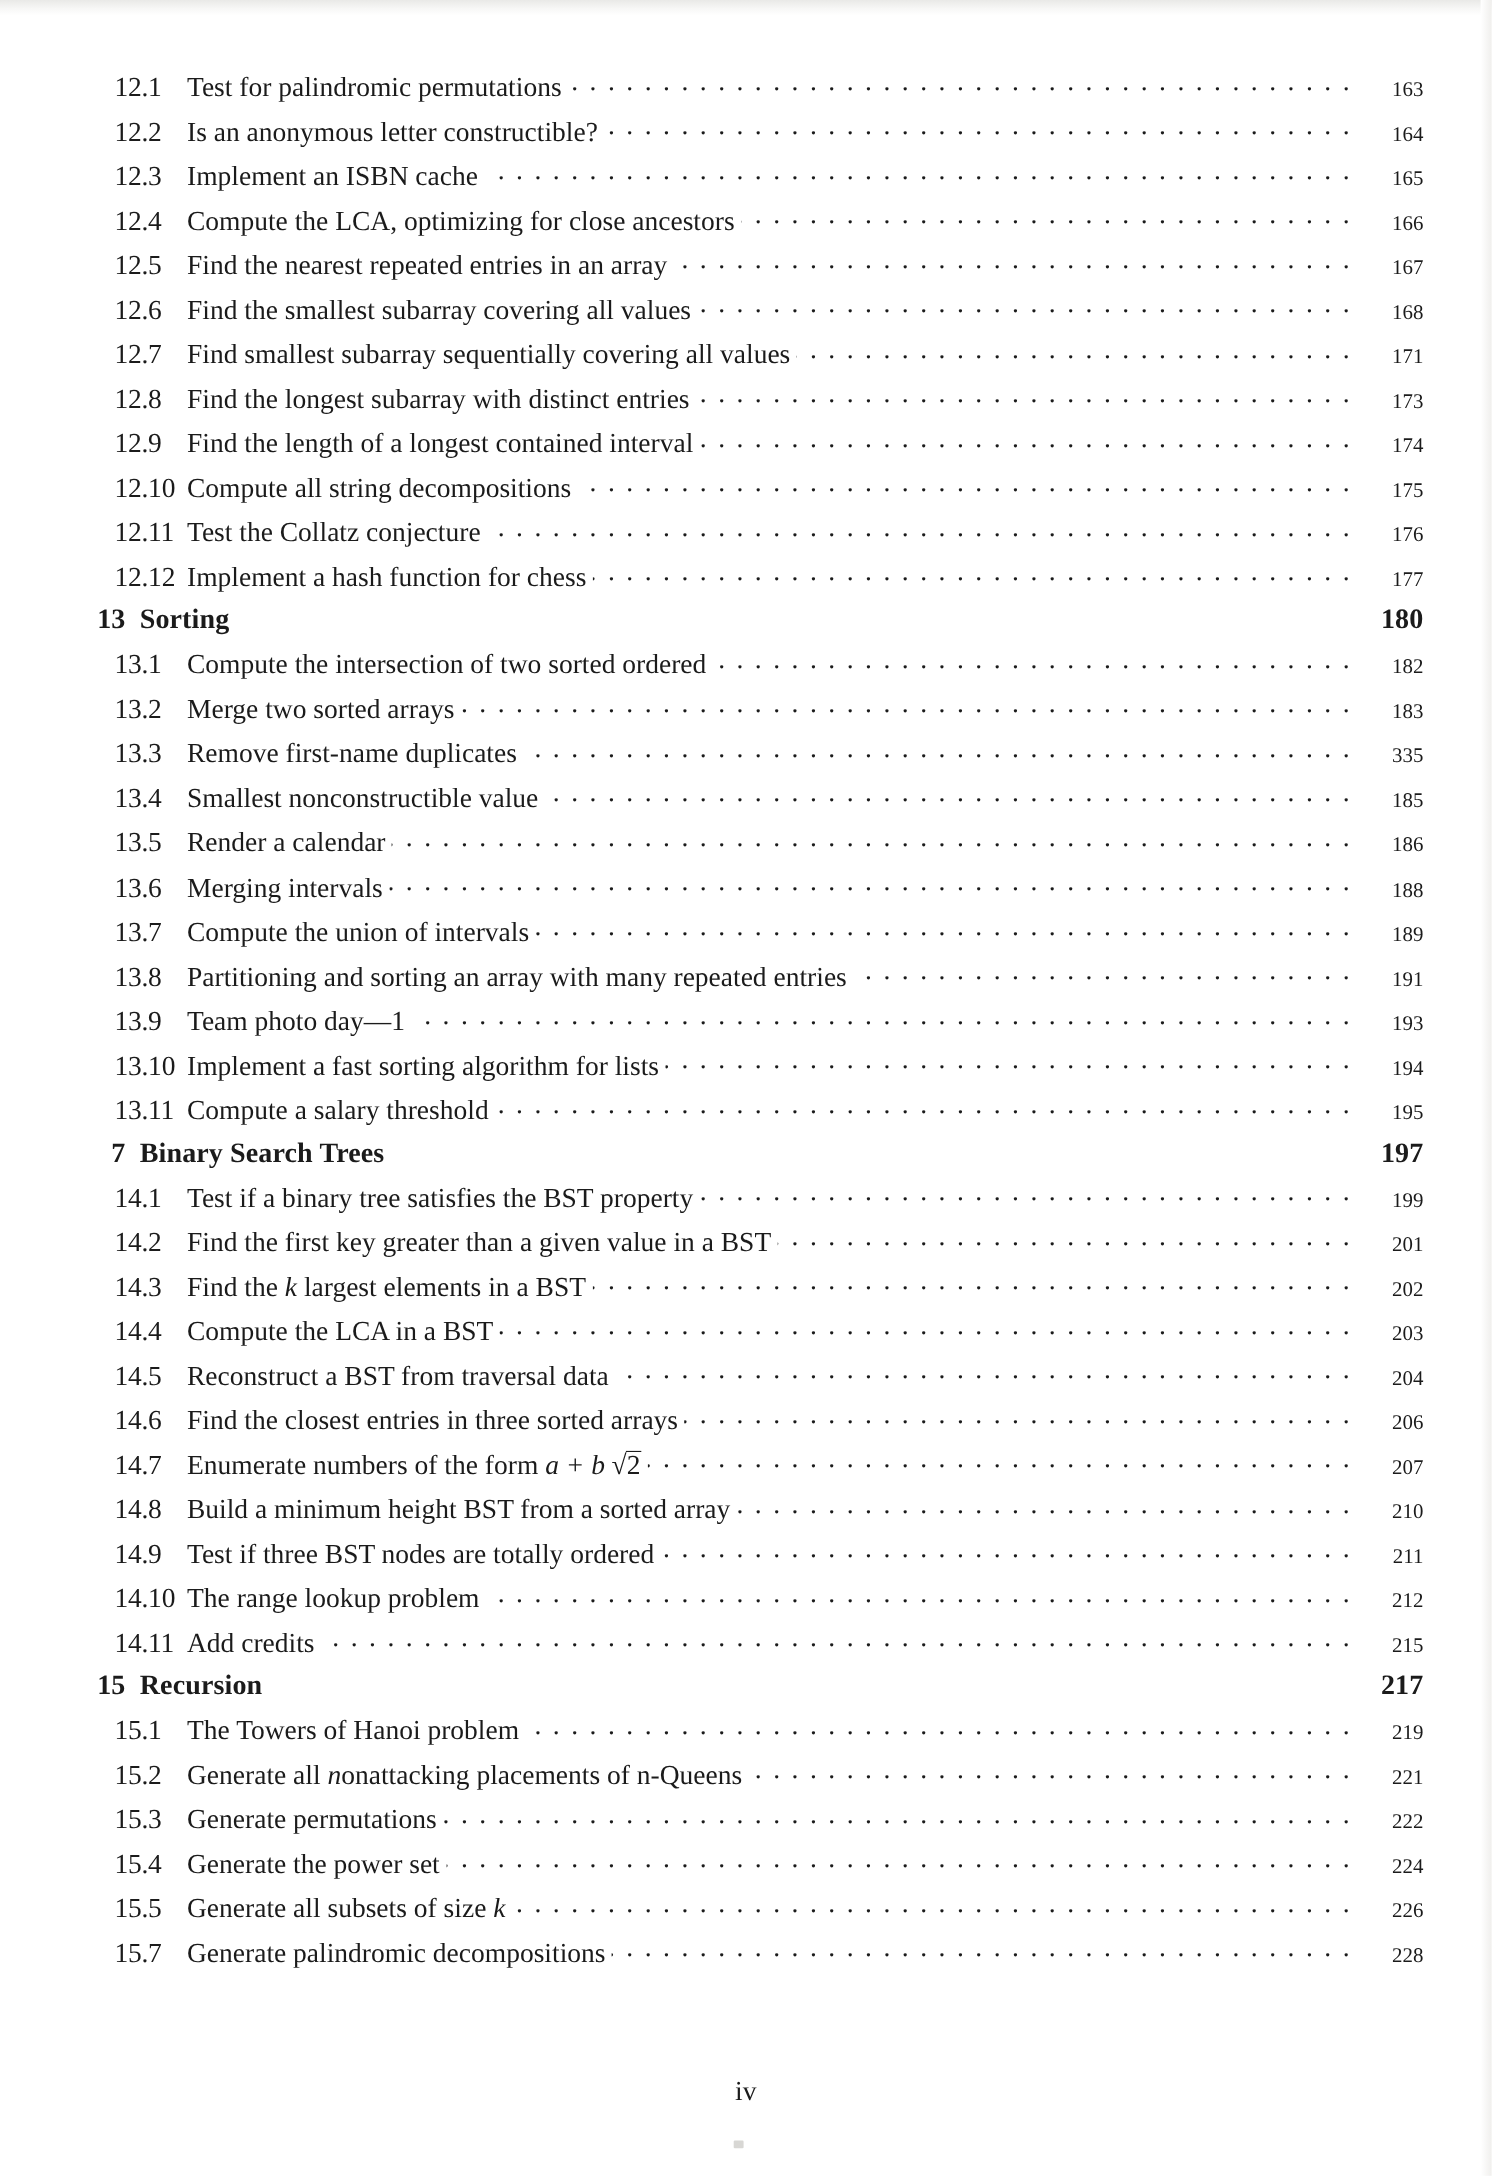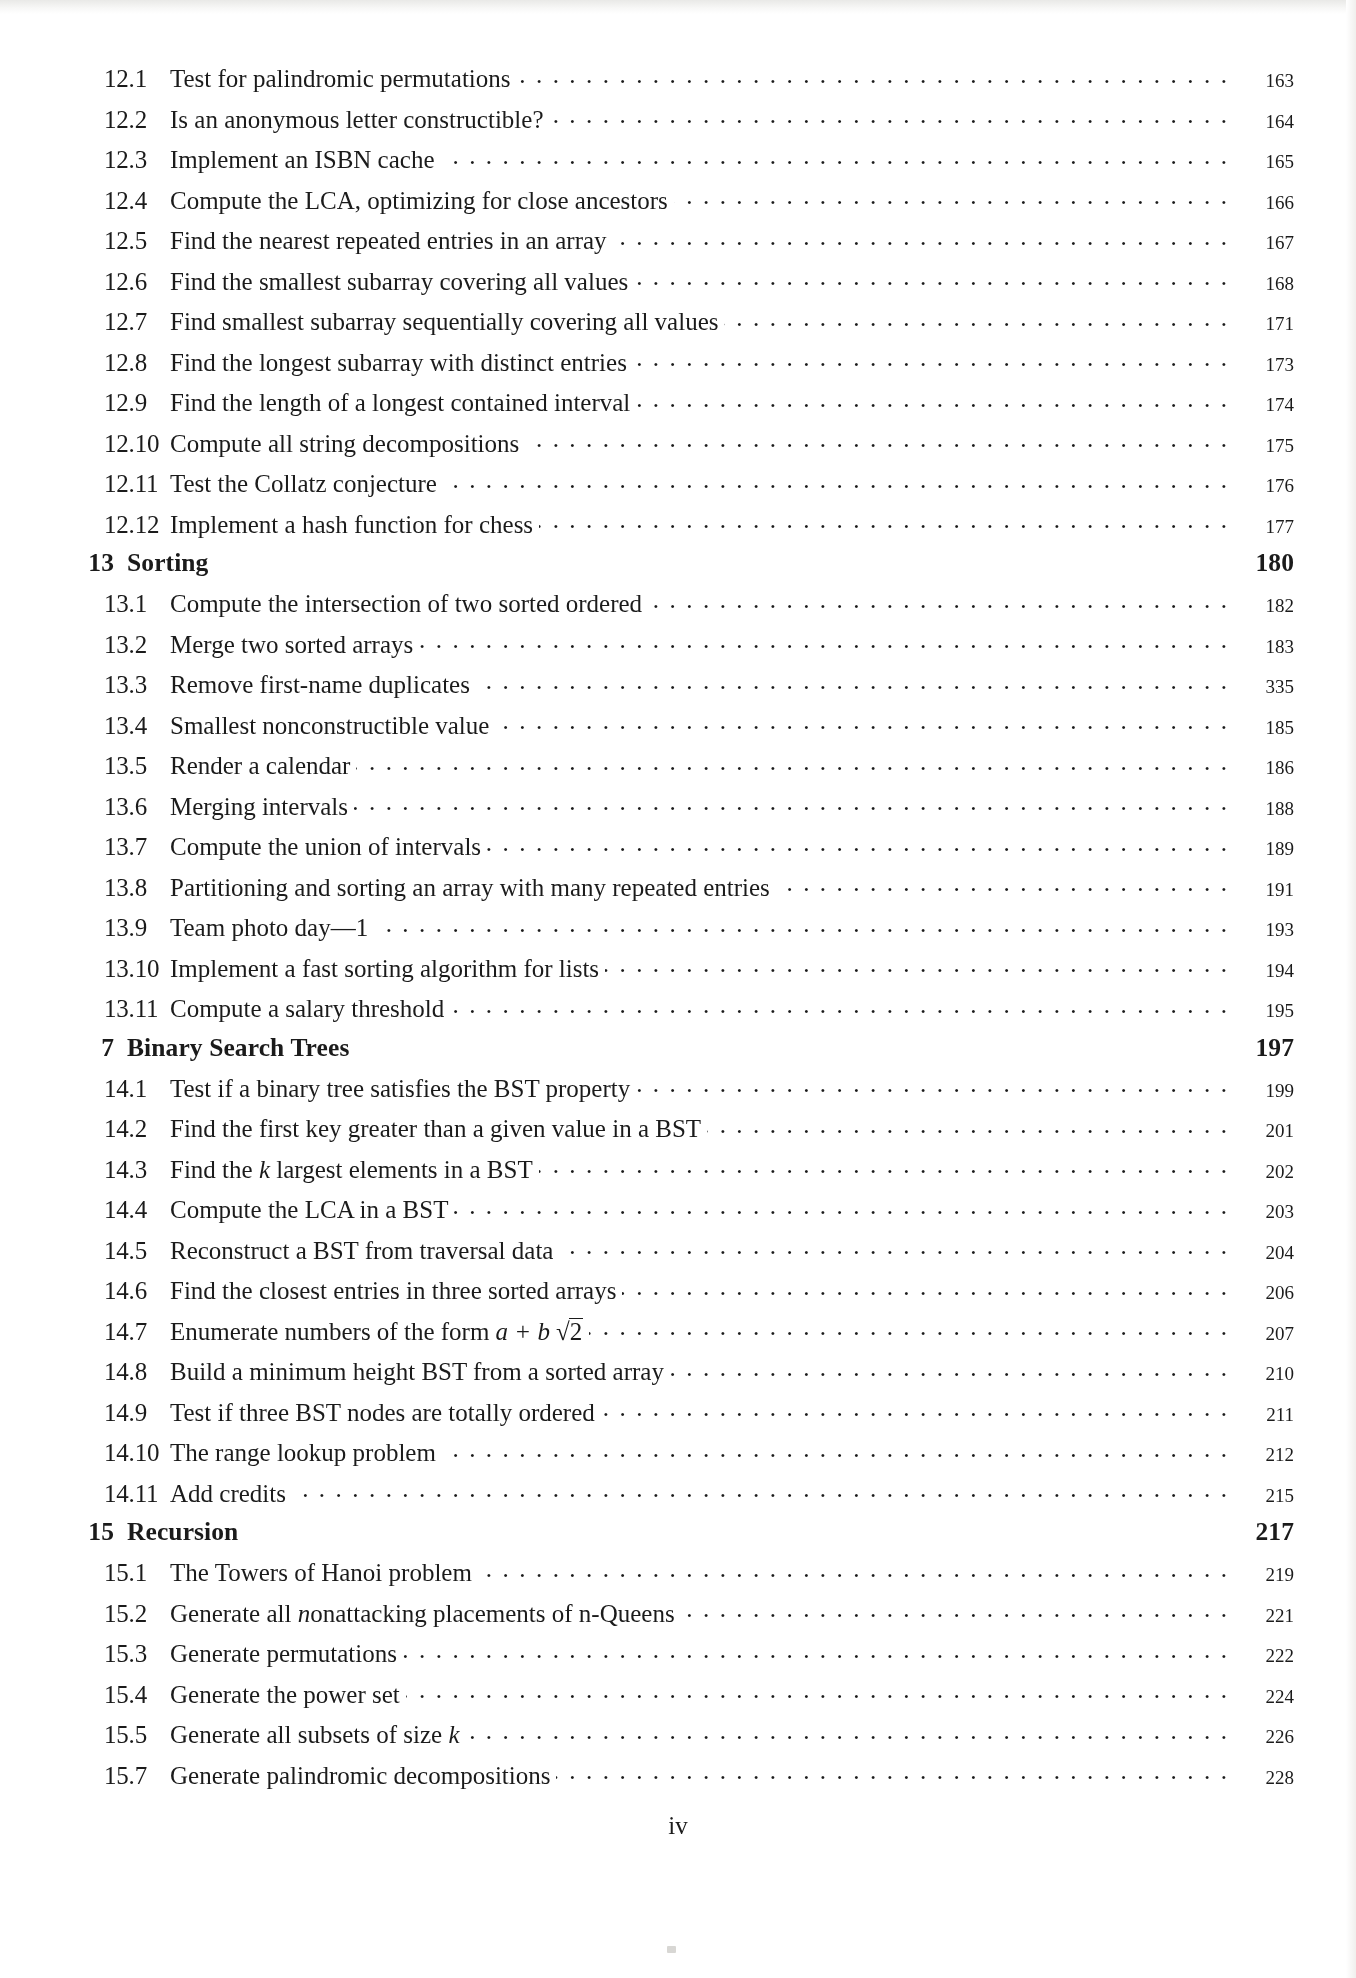--- a/index.html
+++ b/index.html
@@ -140,21 +140,21 @@
     margin-left: -1px;
     display: inline-block;
     line-height: 1.02;
   }
 
   
   .folio {
     position: absolute;
     left: 0;
     right: 0;
-    top: 1812px;
+    top: 1888px;
     text-align: center;
     font-size: 25px;
   }
 
   .spine-speck {
     position: absolute;
     left: 667px;
     top: 1946px;
     width: 9px;
     height: 7px;

